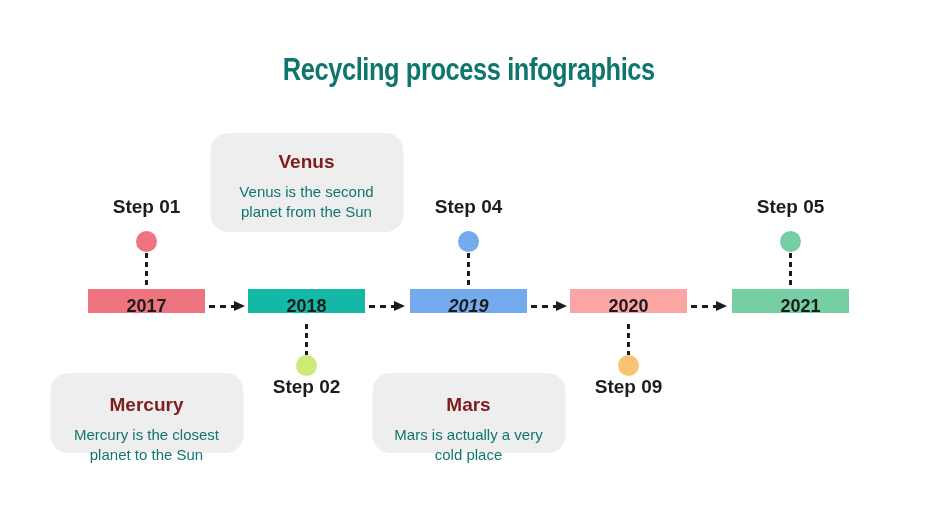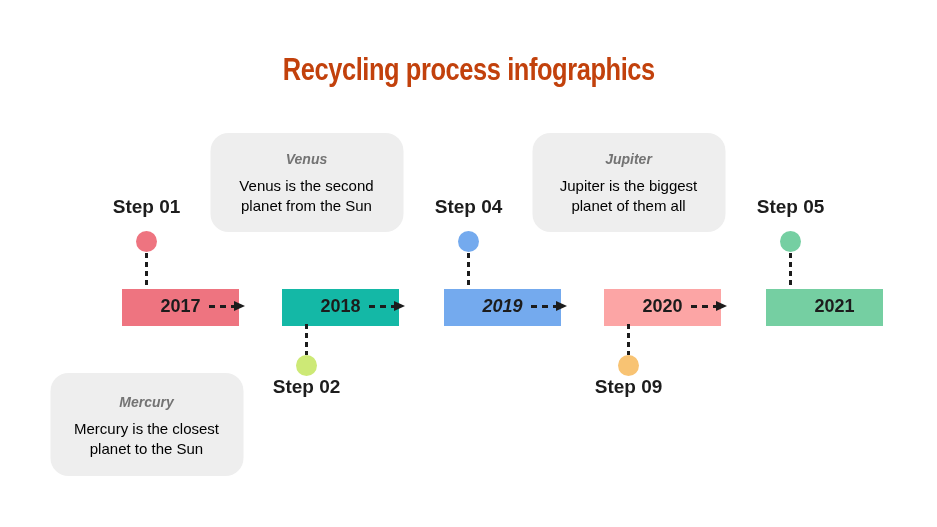--- a/index.html
+++ b/index.html
@@ -4,37 +4,37 @@
 <style>
   * { margin:0; padding:0; box-sizing:border-box; }
   html,body { background:#ffffff; }
   body { font-family:"Liberation Sans", sans-serif; }
   .canvas {
     position:relative; width:937px; height:527px; margin:0 auto;
     background:#ffffff; overflow:hidden;
   }
   .title {
     position:absolute; top:52px; left:0; width:100%;
-    text-align:center; color:#c2410c;
+    text-align:center; color:#0f766e;
   }
   .title span{
     display:inline-block; font-size:31px; font-weight:700;
     letter-spacing:-0.5px; transform:scaleX(0.82); transform-origin:center;
   }
   .item { position:absolute; top:0; height:527px; width:117px; }
   .item-1 { left:88px; }
   .item-2 { left:248px; }
   .item-3 { left:410px; }
   .item-4 { left:570px; }
   .item-5 { left:732px; }
 
   .year-box {
-    position:absolute; top:289px; left:0; width:117px; height:37px;
+    position:absolute; top:289px; left:0; width:117px; height:24px;
     line-height:35px; text-align:center;
-    font-size:18px; font-weight:700; color:#1c1c1c;margin-left:34px;
+    font-size:18px; font-weight:700; color:#1c1c1c;
   }
   .step-label {
     position:absolute; left:-20px; width:157px; text-align:center;
     font-size:19px; font-weight:700; color:#1d1d1d;
   }
   .step-above .step-label { top:196px; }
   .step-below .step-label { top:376px; }
 
   .dot {
     position:absolute; left:50%; margin-left:-10.5px;
@@ -49,23 +49,23 @@
   }
   .step-above .vline { top:253px; height:36px; }
   .step-below .vline { top:324px; height:31px; }
 
   .card {
     position:absolute; left:50%; transform:translateX(-50%);
     width:193px; background:#eeeeee; border-radius:18px;
     text-align:center; padding:18px 10px 0 10px;
   }
   .card-above .card { top:133px; height:99px; }
-  .card-below .card { top:373px; height:103px; padding-top:21px; }
-  .card-title { font-size:14px; font-weight:700; color:#737373; margin-bottom:9px;font-style:italic; }
-  .card-desc  { font-size:15px; color:#000000; line-height:1.35;
+  .card-below .card { top:373px; height:80px; padding-top:21px; }
+  .card-title { font-size:19px; font-weight:700; color:#7f1d1d; margin-bottom:9px; }
+  .card-desc  { font-size:15px; color:#0f766e; line-height:1.35;
                 width:172px; margin:4px auto; }
 
   .arrow { position:absolute; top:301px; height:11px; width:36px; }
   .arrow-1 { left:209px; } .arrow-2 { left:369px; }
   .arrow-3 { left:531px; } .arrow-4 { left:691px; }
   .arrow-line {
     position:absolute; left:0; right:10px; top:4px; height:3px;
     background:repeating-linear-gradient(to right,#1c1c1c 0 6px,transparent 6px 11px);
   }
   .arrow-head {
@@ -103,27 +103,27 @@
     <div class="vline"></div>
     <div class="dot" style="background-color: rgb(205, 233, 118);"></div>
     <div class="step-label">Step 02</div>
   </div>
 
   <div class="item item-3 step-above card-below">
     <div class="step-label">Step 04</div>
     <div class="dot" style="background-color: rgb(116, 170, 238);"></div>
     <div class="vline"></div>
     <div class="year-box" style="background-color: rgb(116, 170, 238); font-style: italic;">2019</div>
+    <div class="card">
+      <div class="card-title">Mars</div>
+      <div class="card-desc">Mars is actually a very cold place</div>
+    </div>
   </div>
 
   <div class="item item-4 step-below card-above">
-    <div class="card">
-      <div class="card-title">Jupiter</div>
-      <div class="card-desc">Jupiter is the biggest planet of them all</div>
-    </div>
     <div class="year-box" style="background-color: #fca5a5;">2020</div>
     <div class="vline"></div>
     <div class="dot" style="background-color: rgb(248, 195, 115);"></div>
     <div class="step-label">Step 09</div>
   </div>
 
   <div class="item item-5 step-above card-below">
     <div class="step-label">Step 05</div>
     <div class="dot" style="background-color: rgb(117, 207, 162);"></div>
     <div class="vline"></div>

